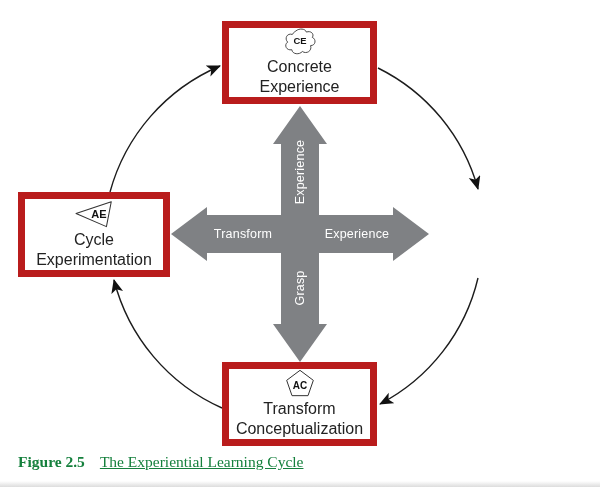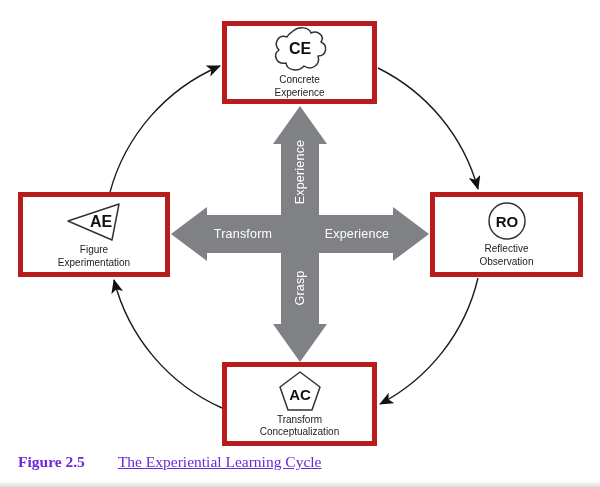--- a/index.html
+++ b/index.html
@@ -3,34 +3,34 @@
 <meta charset="utf-8">
 <style>
   html,body{margin:0;padding:0;background:#ffffff;}
   .stage{position:relative;width:600px;height:487px;background:#fff;overflow:hidden;
          font-family:"Liberation Sans",sans-serif;}
   .overlay{position:absolute;left:0;top:0;width:600px;height:487px;z-index:1;}
   .arc{fill:none;stroke:#1c1c1c;stroke-width:1.4;}
   .cross{fill:#7f8184;}
   .cross-label{fill:#ffffff;font-family:"Liberation Sans",sans-serif;font-size:12.5px;
                text-anchor:middle;letter-spacing:.2px;}
-  .box{position:absolute;z-index:2;background:#ffffff;border:5px solid #b91c1c;
+  .box{position:absolute;z-index:2;background:#ffffff;border:7px solid #b91c1c;
        display:flex;flex-direction:column;align-items:center;justify-content:center;
        box-sizing:border-box;}
   .box-ce{left:222px;top:21px;width:155px;height:83px;}
   .box-ro{left:430px;top:192px;width:153px;height:85px;}
   .box-ae{left:18px;top:192px;width:152px;height:85px;}
   .box-ac{left:222px;top:362px;width:155px;height:84px;}
-  .node-label{font-size:10px;line-height:1.25;color:#222;text-align:center;
+  .node-label{font-size:16px;line-height:1.25;color:#222;text-align:center;
               white-space:pre-line;margin-top:2px;}
   .icon-shape{stroke:#333;stroke-width:1.5;fill:#ffffff;stroke-linejoin:round;}
   .icon-abbr{font-family:"Liberation Sans",sans-serif;font-weight:bold;fill:#111;
              text-anchor:middle;}
   .caption{position:absolute;left:18px;top:453px;z-index:2;display:flex;align-items:baseline;
-           gap:33px;font-family:"Liberation Serif",serif;color:#6d28d9;}
+           gap:15px;font-family:"Liberation Serif",serif;color:#15803d;}
   .caption .fig{font-weight:bold;font-size:15.5px;}
   .caption .ttl{font-size:15.5px;text-decoration:underline;}
   .page-edge{position:absolute;left:0;right:0;bottom:0;height:6px;z-index:0;
              background:linear-gradient(to bottom,rgba(0,0,0,0),rgba(130,130,130,0.28));}
 </style>
 </head>
 <body>
 
 <div class="stage">
 
@@ -61,35 +61,27 @@
   <div class="box box-ce">
     <svg width="58" height="46" viewBox="0 0 58 46">
       <path class="icon-shape" d="M22,5 C28,0 38,1 40,7 C47,4 54,10 50,16 C57,19 56,30 47,30
                C50,39 40,45 33,40 C28,46 16,45 15,37 C6,39 1,29 8,24 C2,18 7,8 16,11 C18,7 20,7 22,5 Z"></path>
       <text class="icon-abbr" x="29" y="28" font-size="16">CE</text>
     </svg>
     <div class="node-label">Concrete
 Experience</div>
   </div>
 
-  <div class="box box-ro">
-    <svg width="40" height="40" viewBox="0 0 40 40">
-      <circle class="icon-shape" cx="20" cy="20" r="18"></circle>
-      <text class="icon-abbr" x="20" y="26" font-size="15">RO</text>
-    </svg>
-    <div class="node-label">Reflective
-Observation</div>
-  </div>
 
   <div class="box box-ae">
     <svg width="56" height="42" viewBox="0 0 56 42">
       <polygon class="icon-shape" points="2,21 53,4 46,40"></polygon>
       <text class="icon-abbr" x="35" y="27" font-size="16">AE</text>
     </svg>
-    <div class="node-label">Figure
+    <div class="node-label">Cycle
 Experimentation</div>
   </div>
 
   <div class="box box-ac">
     <svg width="44" height="42" viewBox="0 0 44 42">
       <polygon class="icon-shape" points="22,2 42,17 34,40 10,40 2,17"></polygon>
       <text class="icon-abbr" x="22" y="30" font-size="15">AC</text>
     </svg>
     <div class="node-label">Transform
 Conceptualization</div>

